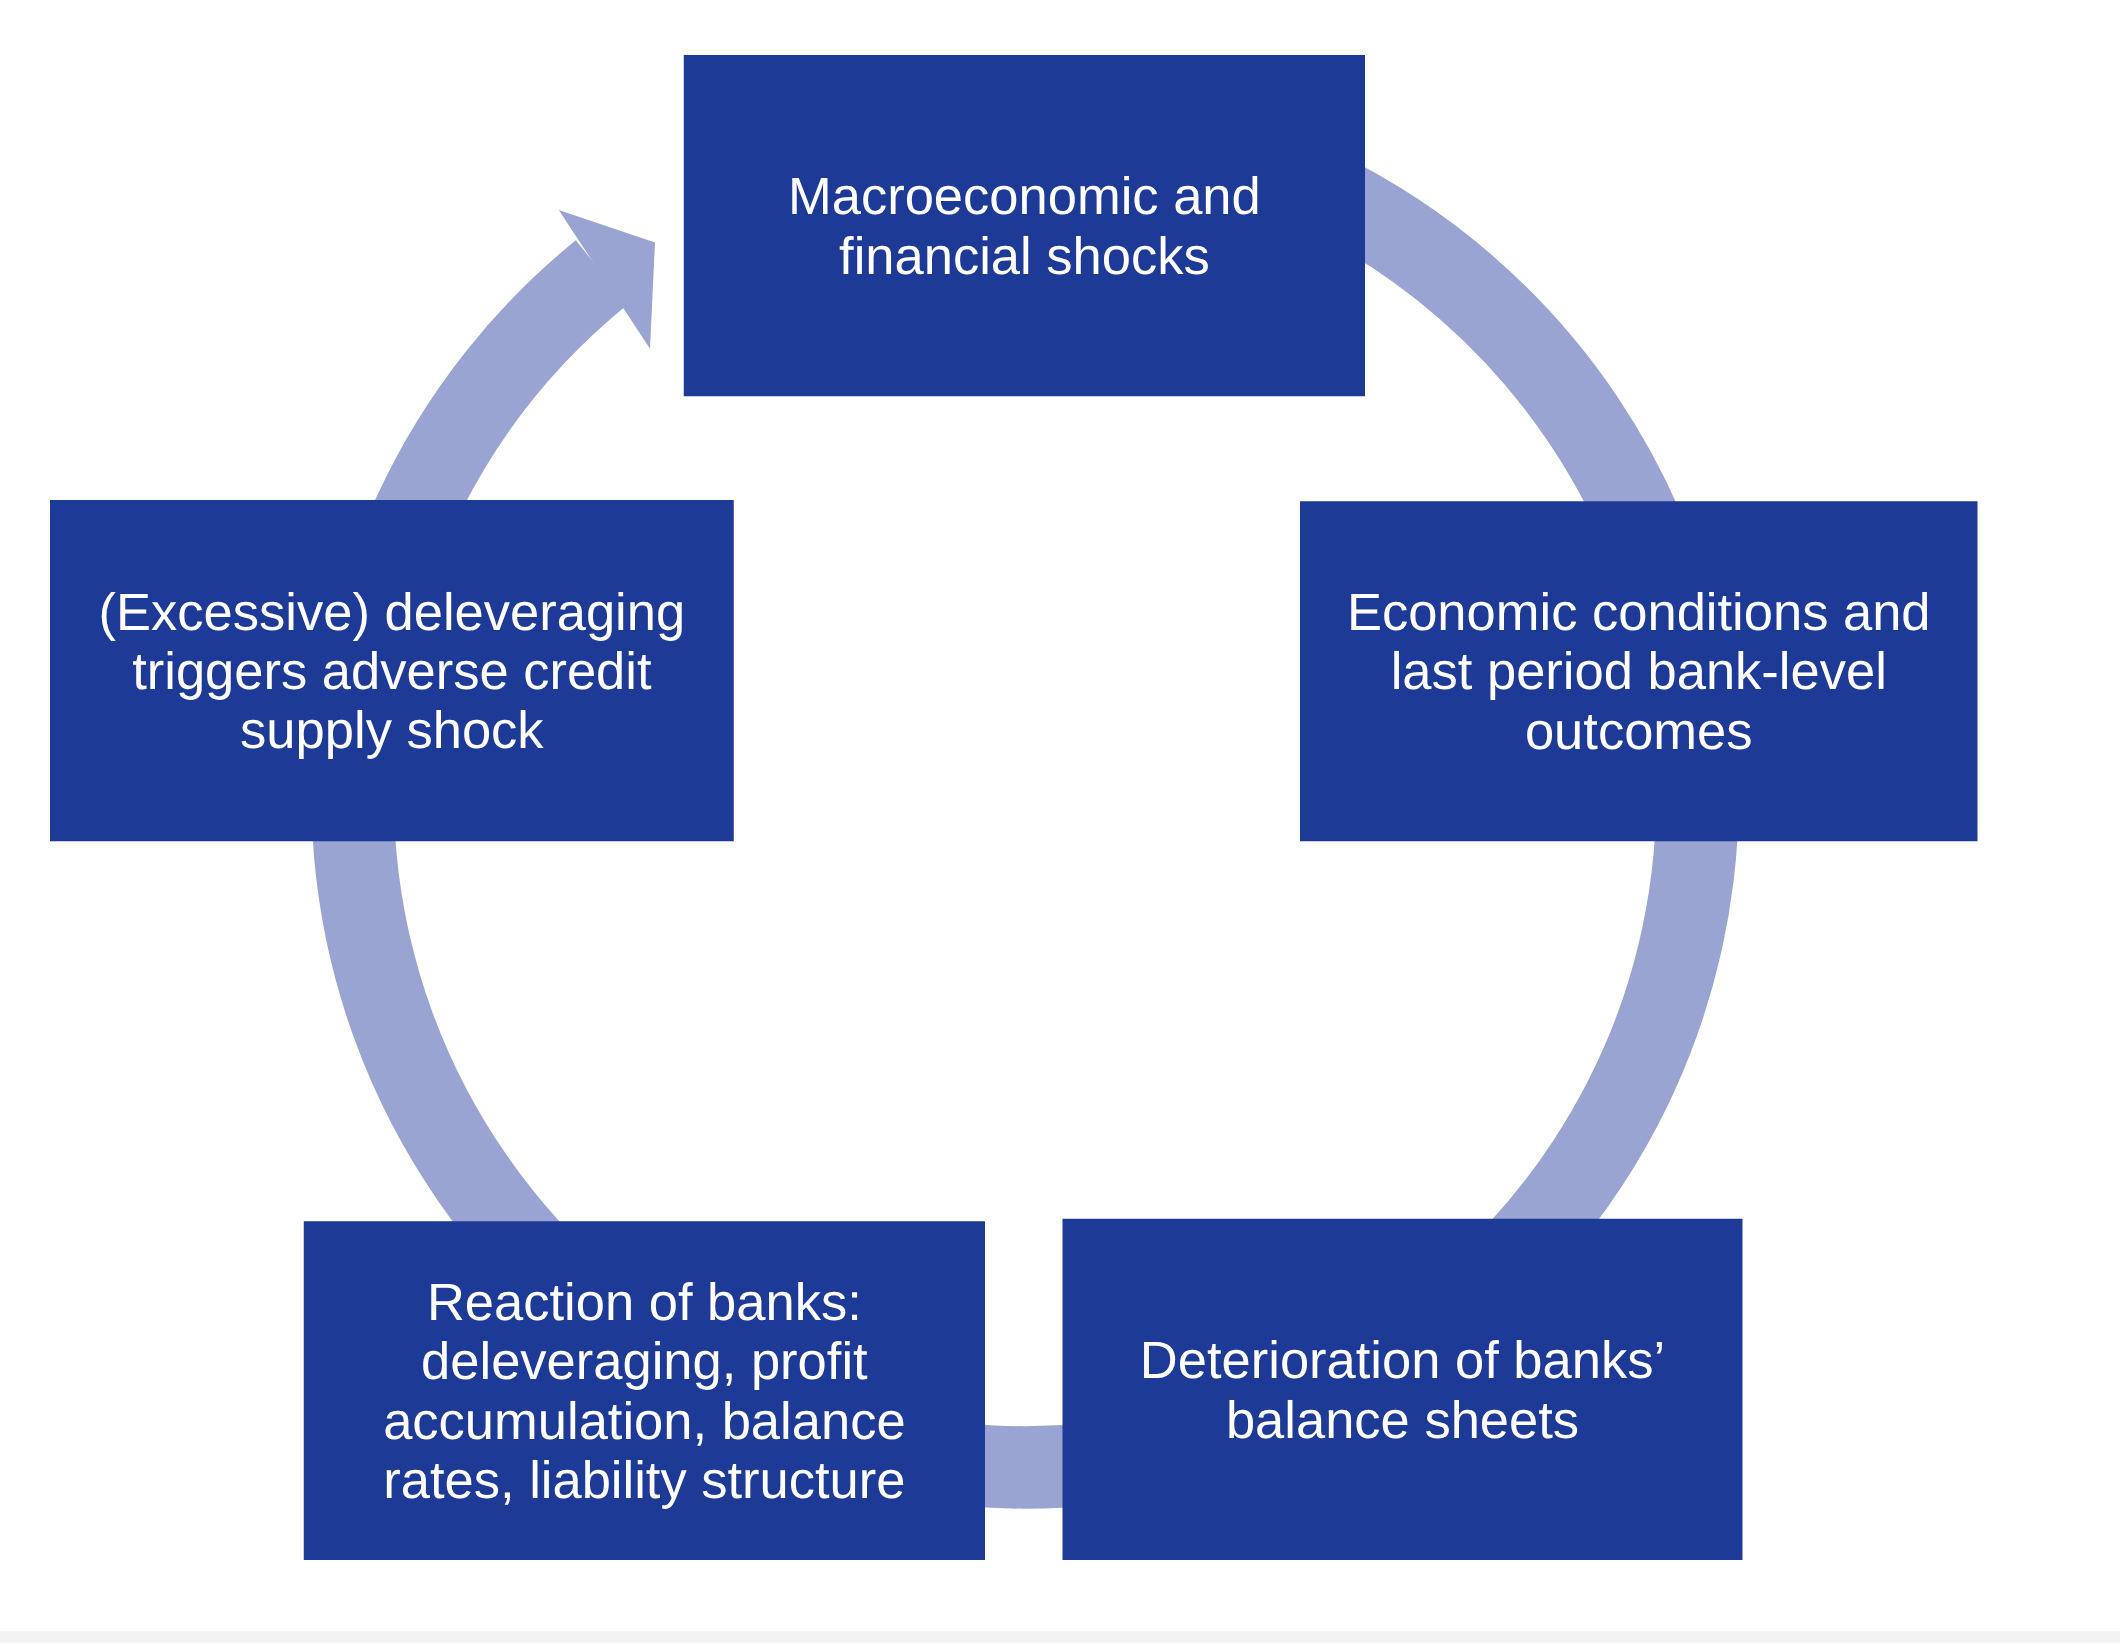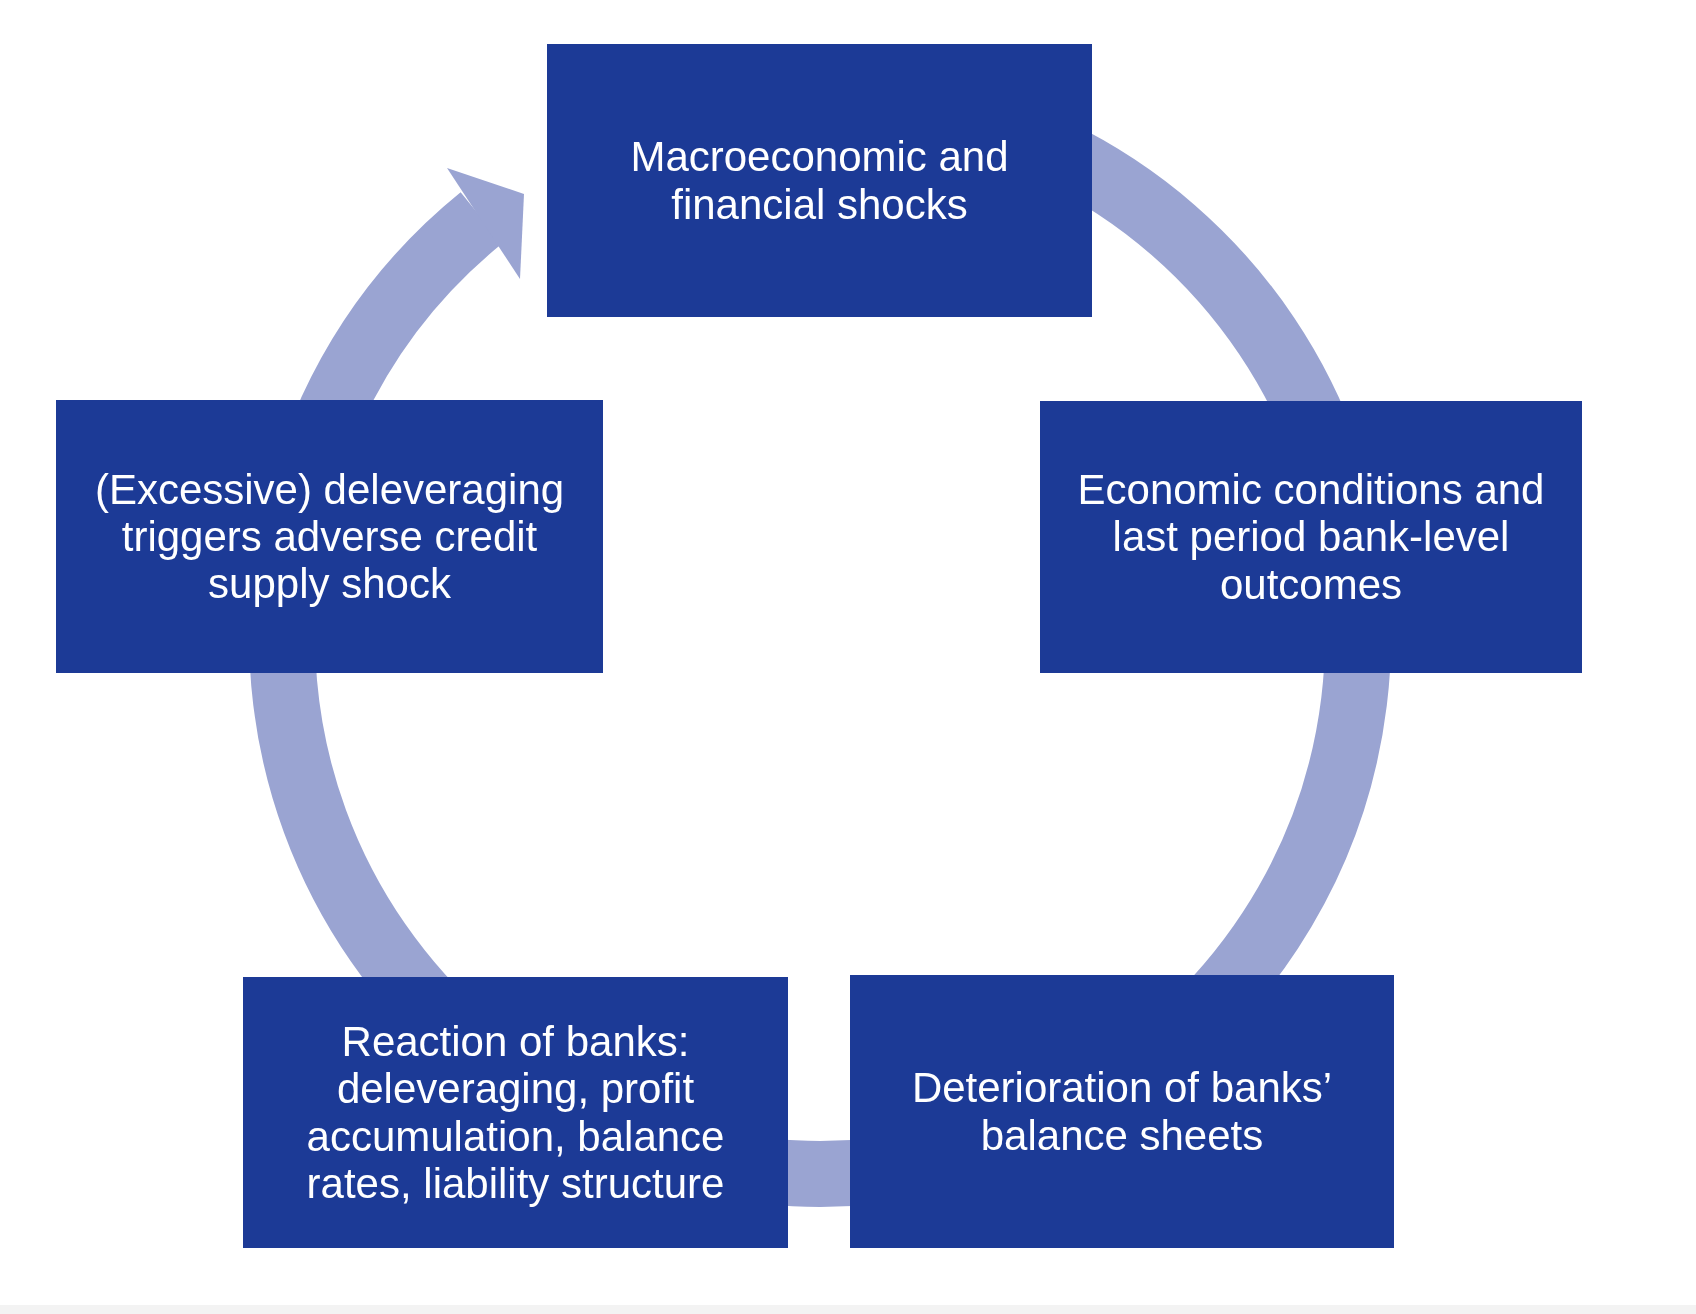--- a/index.html
+++ b/index.html
@@ -26,21 +26,21 @@
     text-align: center;
     font-size: 42px;
     line-height: 1.12;
     white-space: pre-line;
     letter-spacing: 0px;
   }
   .node-top          { left: 547px;  top: 44px;  width: 545px; height: 273px; }
   .node-right        { left: 1040px; top: 401px; width: 542px; height: 272px; }
   .node-bottom-right { left: 850px;  top: 975px; width: 544px; height: 273px; }
   .node-bottom-left  { left: 243px;  top: 977px; width: 545px; height: 271px; }
-  .node-left         { left: 56px;   top: 400px; width: 547px; height: 273px; }
+  .node-left         { left: 40px;   top: 400px; width: 547px; height: 273px; }
   .bottom-strip {
     position: absolute;
     left: 0; bottom: 0;
     width: 100%; height: 9px;
     background: var(--color-bottom_strip, #f3f3f3);
   }
 </style>
 </head>
 <body>
 

